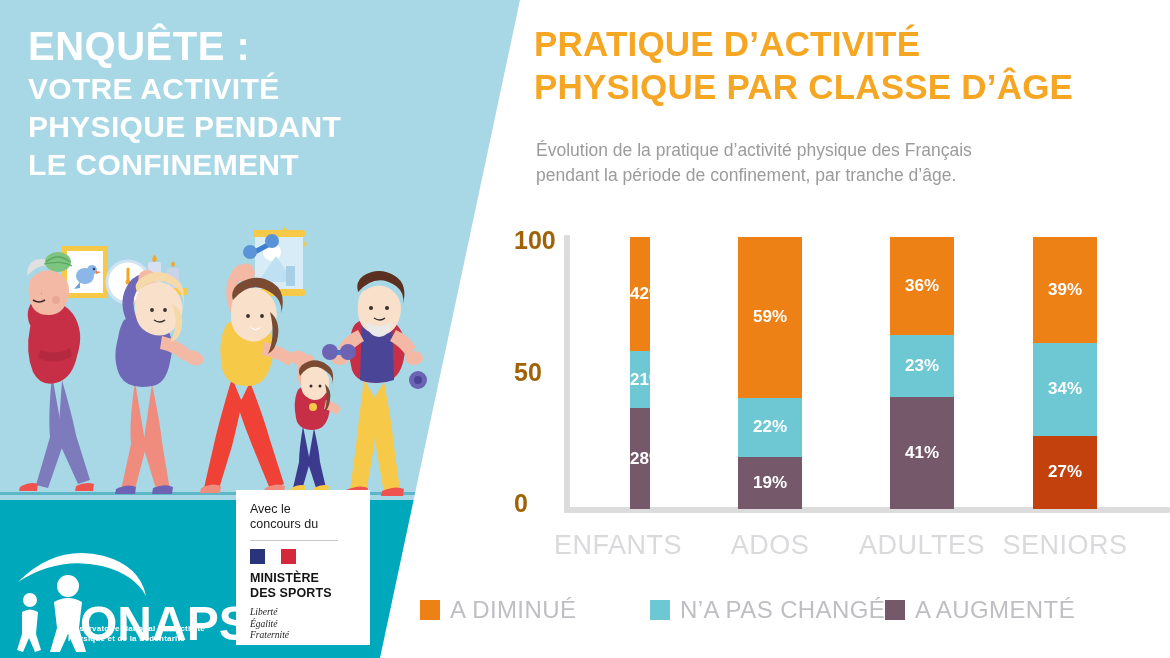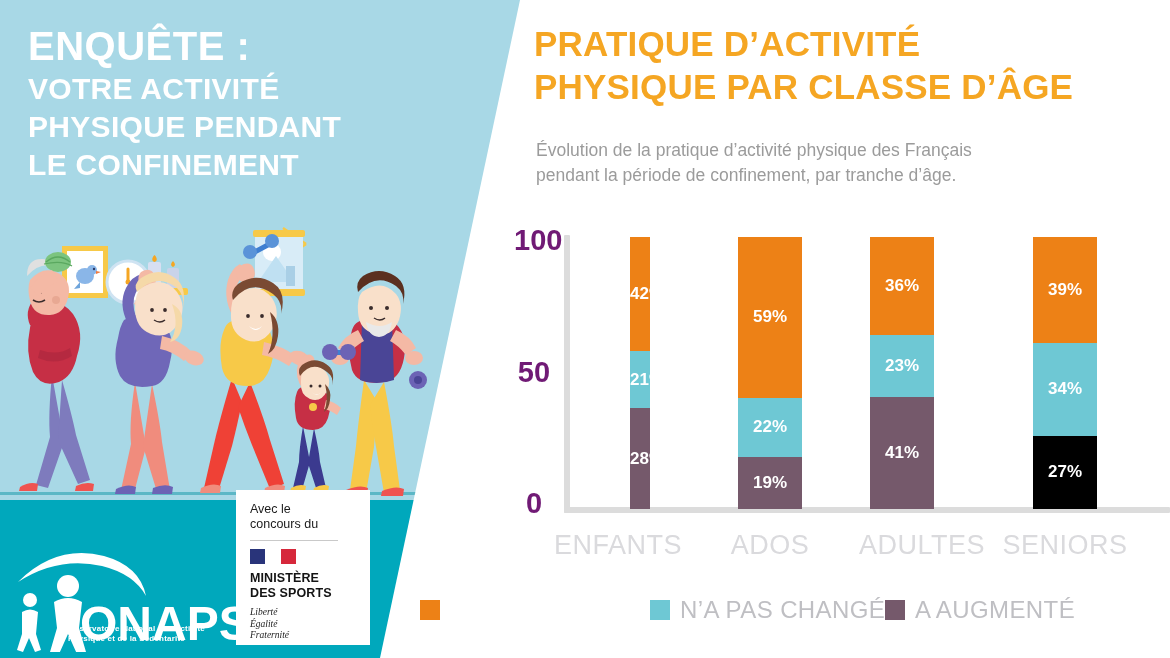--- a/index.html
+++ b/index.html
@@ -105,22 +105,22 @@
   .plot { position: absolute; left: 0px; top: 225px; width: 650px; height: 290px; }
   .y-axis-line {
     position: absolute; left: 44px; top: 10px; width: 6px; height: 278px;
     background: #dcdcdc; border-radius: 1px;
   }
   .x-axis-line {
     position: absolute; left: 44px; top: 282px; width: 606px; height: 6px;
     background: #dcdcdc; border-radius: 1px;
   }
   .ytick {
-    position: absolute; right: 0; width: 40px; text-align: center;
-    color: #701a75; font-size: 29px; font-weight: 700; line-height: 31px;
+    position: absolute; right: 0; width: 40px; text-align: left;
+    color: #a16207; font-size: 25px; font-weight: 700; line-height: 31px;
   }
   .ytick.t100 { left: -6px; top: 0px; }
   .ytick.t50  { left: -6px; top: 132px; }
   .ytick.t0   { left: -6px; top: 263px; }
 
   .bar {
     position: absolute; bottom: 6px; width: 64px;
     display: flex; flex-direction: column;
   }
   .seg { position: relative; width: 100%; }
@@ -385,54 +385,55 @@
           <div class="seg dim" style="height: 160.48px; background: rgb(237, 129, 22);">
             <span class="val">59%</span>
           </div>
           <div class="seg same" style="height: 59.84px; background: rgb(110, 200, 212);">
             <span class="val">22%</span>
           </div>
           <div class="seg up" style="height: 51.68px; background: rgb(117, 89, 107);">
             <span class="val">19%</span>
           </div>
         </div>
-        <div class="bar" style="left: 350px;">
+        <div class="bar" style="left: 370px;">
           <div class="seg dim" style="height: 97.92px; background: rgb(237, 129, 22);">
             <span class="val">36%</span>
           </div>
           <div class="seg same" style="height: 62.56px; background: rgb(110, 200, 212);">
             <span class="val">23%</span>
           </div>
           <div class="seg up" style="height: 111.52px; background: rgb(117, 89, 107);">
             <span class="val">41%</span>
           </div>
         </div>
         <div class="bar" style="left: 513px;">
           <div class="seg dim" style="height: 106.08px; background: rgb(237, 129, 22);">
             <span class="val">39%</span>
           </div>
           <div class="seg same" style="height: 92.48px; background: rgb(110, 200, 212);">
             <span class="val">34%</span>
           </div>
-          <div class="seg up" style="height: 73.44px; background: #000000;">
+          <div class="seg up" style="height: 73.44px; background: #c2410c;">
             <span class="val">27%</span>
           </div>
         </div>
       </div>
 
     <div class="xlabels" id="xlabels">
         <div class="xlabel" style="left: 98px; transform: translateX(-50%);">ENFANTS</div>
         <div class="xlabel" style="left: 250px; transform: translateX(-50%);">ADOS</div>
         <div class="xlabel" style="left: 402px; transform: translateX(-50%);">ADULTES</div>
         <div class="xlabel" style="left: 545px; transform: translateX(-50%);">SENIORS</div>
       </div>
 
     <div class="legend" id="legend">
         <div class="lg-item" style="left: -100px;">
           <span class="lg-swatch" style="background: rgb(237, 129, 22);"></span>
+          <span class="lg-label">A DIMINUÉ</span>
         </div>
         <div class="lg-item" style="left: 130px;">
           <span class="lg-swatch" style="background: rgb(110, 200, 212);"></span>
           <span class="lg-label">N’A PAS CHANGÉ</span>
         </div>
         <div class="lg-item" style="left: 365px;">
           <span class="lg-swatch" style="background: rgb(117, 89, 107);"></span>
           <span class="lg-label">A AUGMENTÉ</span>
         </div>
       </div>

